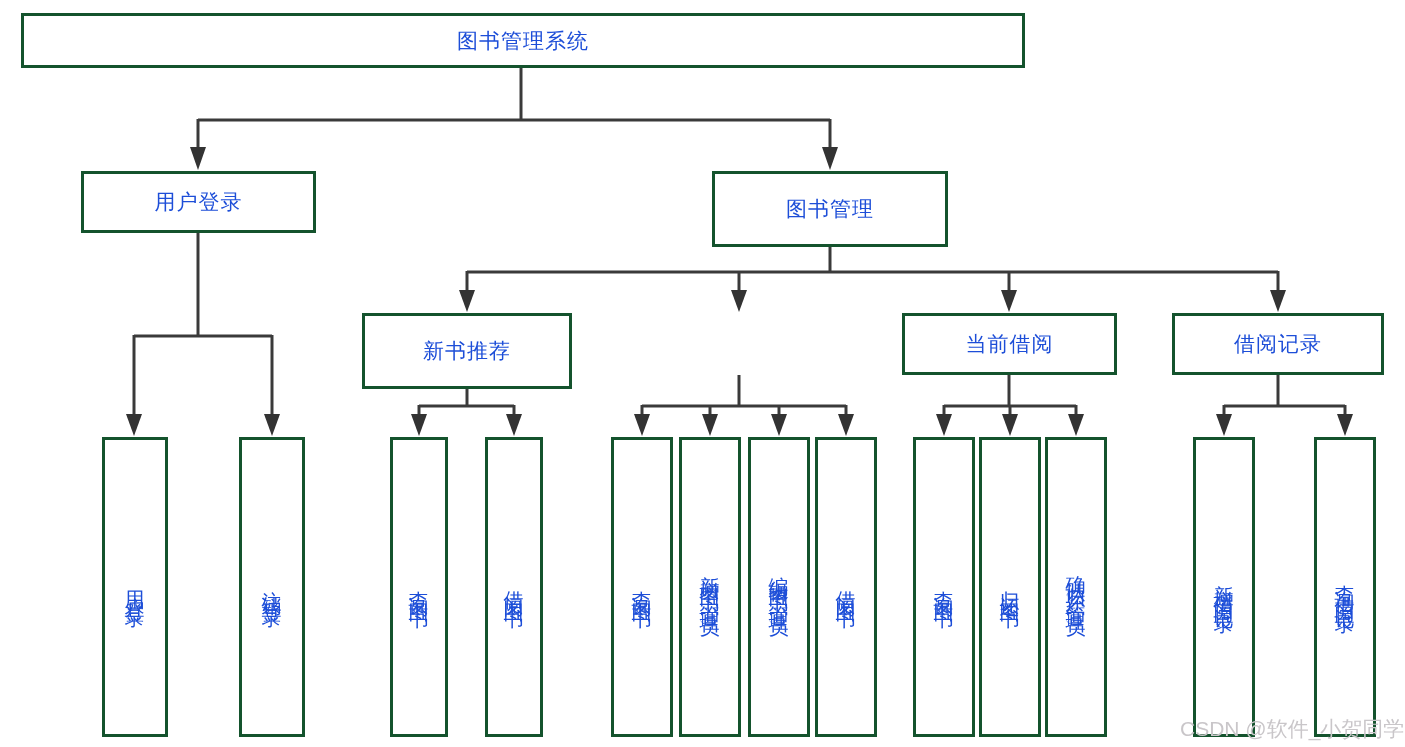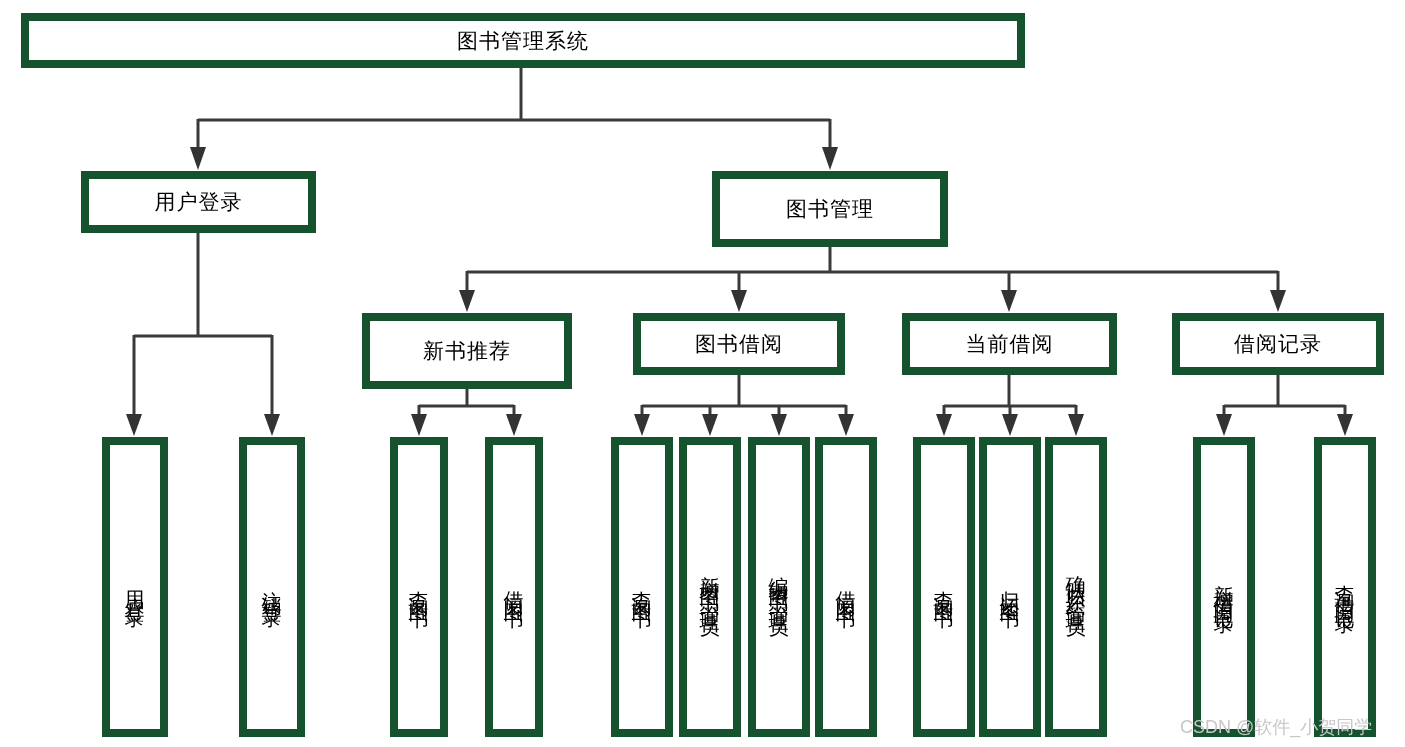--- a/index.html
+++ b/index.html
@@ -19,41 +19,41 @@
     position: absolute;
     left: 0;
     top: 0;
     width: 1405px;
     height: 747px;
   }
   .node {
     position: absolute;
     box-sizing: border-box;
     background: #ffffff;
-    border: 8px solid #14532d;
-    color: #000000;
+    border: 3px solid #14532d;
+    color: #1d4ed8;
     display: flex;
     align-items: center;
     justify-content: center;
     font-size: 21px;
     letter-spacing: 1px;
     z-index: 1;
   }
   .leaf {
     writing-mode: vertical-rl;
     text-orientation: mixed;
     font-size: 20px;
     letter-spacing: 6px;
     line-height: 1;
   }
   .watermark {
     position: absolute;
     left: 1180px;
     top: 715px;
-    font-size: 18px;
+    font-size: 21px;
     color: #c9c6c9;
     letter-spacing: 0;
     white-space: nowrap;
     z-index: 2;
   }
 </style>
 </head>
 <body>
 
 <div class="canvas">
@@ -138,23 +138,20 @@
   <div class="node" style="left:81px; top:171px; width:235px; height:62px;">
     <span>用户登录</span>
   </div>
   <div class="node" style="left:712px; top:171px; width:236px; height:76px;">
     <span>图书管理</span>
   </div>
 
   <div class="node" style="left:362px; top:313px; width:210px; height:76px;">
     <span>新书推荐</span>
   </div>
-  <div class="node" style="left:633px; top:313px; width:212px; height:62px;">
-    <span>图书借阅</span>
-  </div>
   <div class="node" style="left:902px; top:313px; width:215px; height:62px;">
     <span>当前借阅</span>
   </div>
   <div class="node" style="left:1172px; top:313px; width:212px; height:62px;">
     <span>借阅记录</span>
   </div>
 
   <div class="node leaf" style="left:102px; top:437px; width:66px; height:300px;">
     <span>用户登录</span>
   </div>

